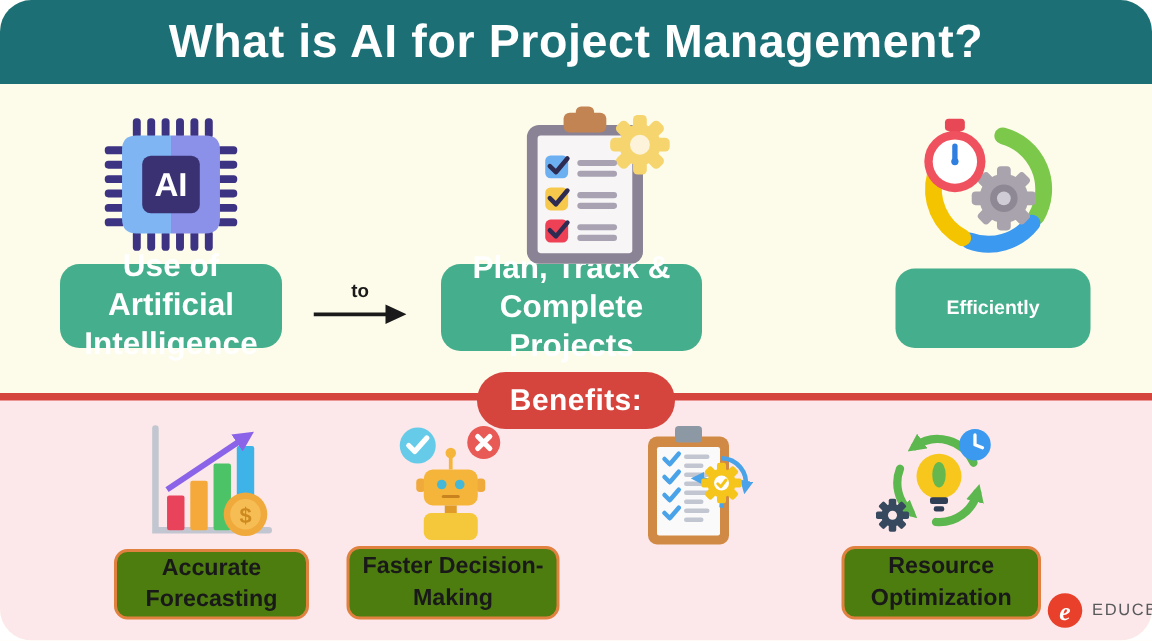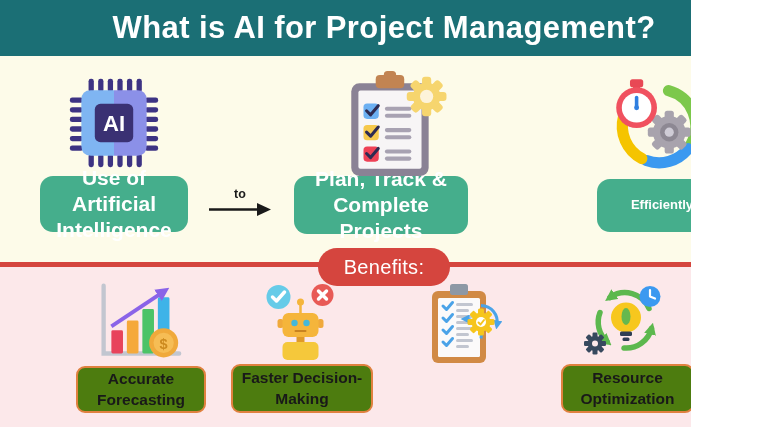--- a/index.html
+++ b/index.html
@@ -1,36 +1,37 @@
 <!DOCTYPE html>
 <html style="--banner-bg: #1b6f75; --top-bg: #fdfbe9; --bottom-bg: #fce8ea; --pill-green: #45ae8c; --accent-red: #d5453e; --box-orange: #e0813f; --arrow-black: #1a1a1a;"><head>
 <meta charset="utf-8">
 <style>
   html,body{margin:0;padding:0;background:#ffffff;}
   .frame{
-    position:relative;width:691px;height:427px;overflow:hidden;
+    position:relative;width:768px;height:427px;overflow:hidden;
     font-family:"Liberation Sans",sans-serif;
     background:var(--top-bg,#fdfbe9);
+    border-radius:21px;
   }
   .banner{
     position:absolute;left:0;top:0;width:768px;height:56px;
     background:var(--banner-bg,#1b6f75);
     display:flex;align-items:center;justify-content:center;
   }
   .banner .title{
     color:#fff;font-size:31px;font-weight:bold;letter-spacing:.4px;margin:0;
   }
   .section-top{position:absolute;left:0;top:56px;width:768px;height:208px;background:var(--top-bg,#fdfbe9);}
   .section-bottom{position:absolute;left:0;top:264px;width:768px;height:163px;background:var(--bottom-bg,#fce8ea);}
   .divider{position:absolute;left:0;top:262px;width:768px;height:5px;background:var(--accent-red,#d5453e);z-index:2;}
   .ribbon{
     position:absolute;left:318px;top:248px;width:132px;height:38px;z-index:3;
     background:var(--accent-red,#d5453e);border-radius:19px;
     display:flex;align-items:center;justify-content:center;
-    color:#fff;font-size:20px;font-weight:normal;letter-spacing:.3px;
+    color:#fff;font-size:20px;font-weight:bold;letter-spacing:.3px;
   }
   .icon{position:absolute;z-index:1;}
   .pill{
     position:absolute;background:var(--pill-green,#45ae8c);border-radius:13px;
     display:flex;align-items:center;justify-content:center;text-align:center;
     color:#fff;font-weight:bold;font-size:21px;line-height:1.25;white-space:pre-line;
   }
   .connector{
     position:absolute;display:flex;flex-direction:column;align-items:center;z-index:1;
   }

